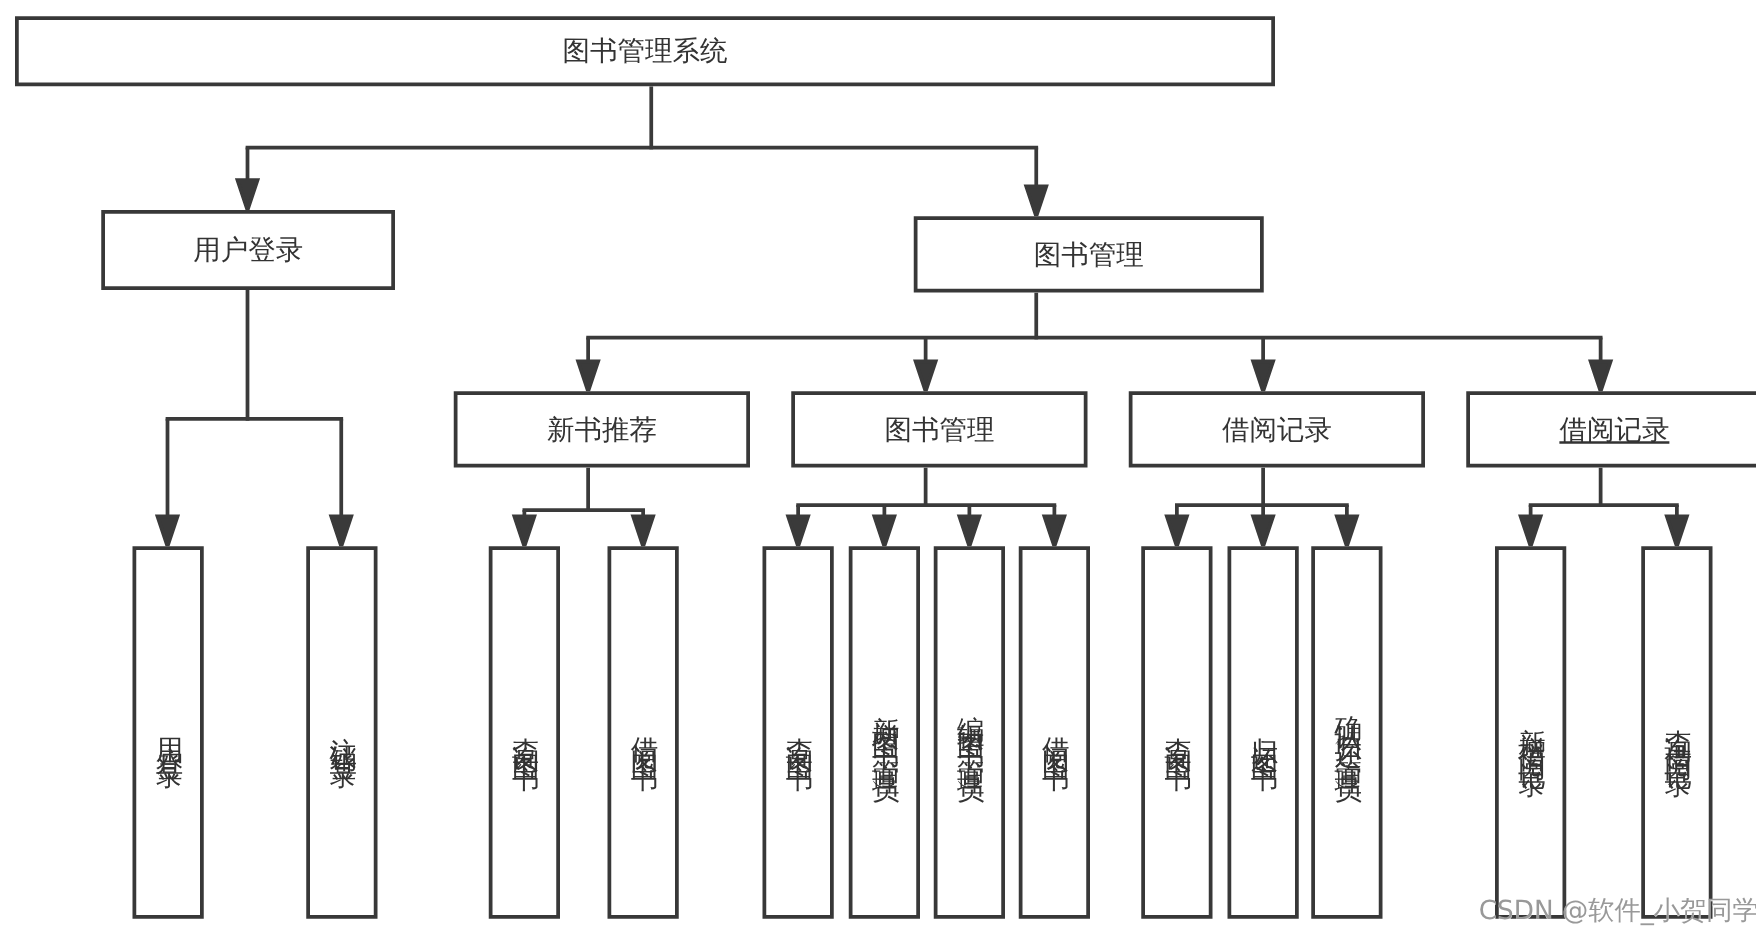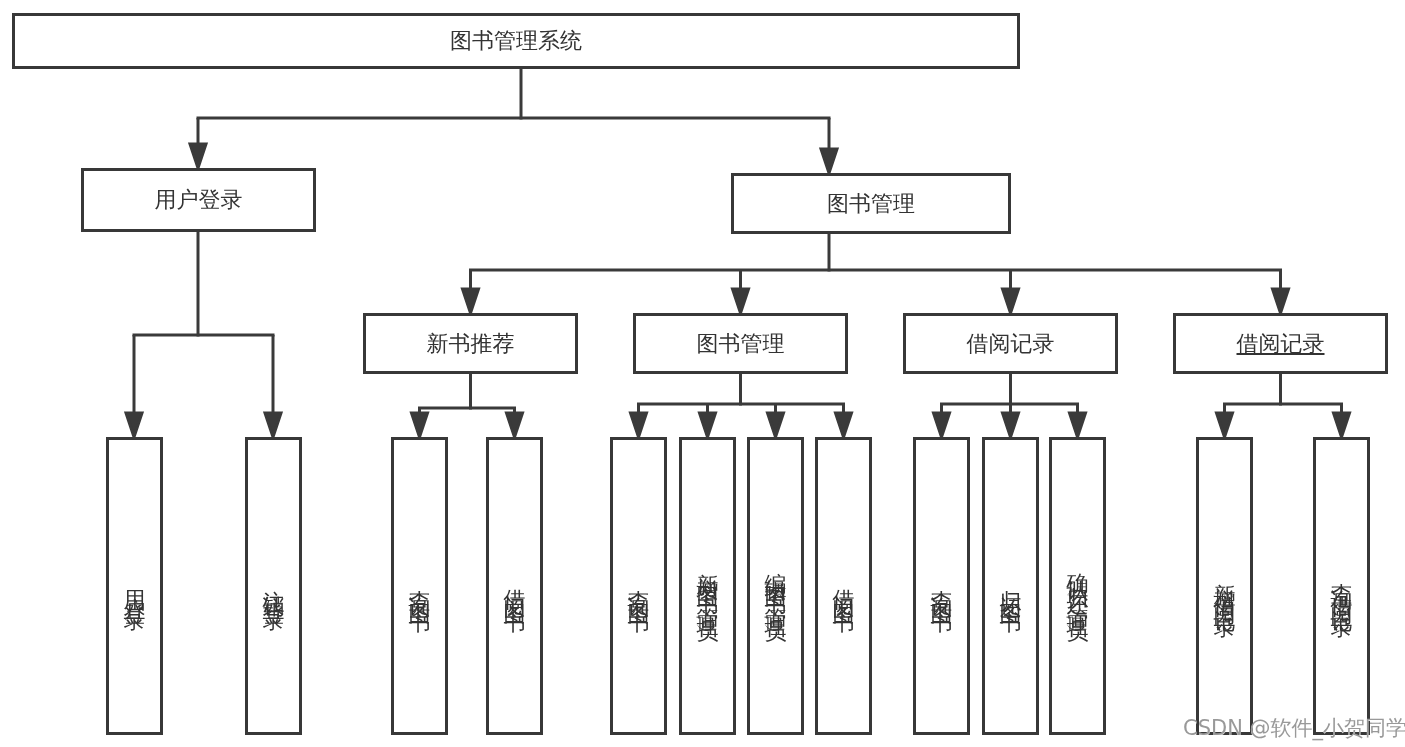--- a/index.html
+++ b/index.html
@@ -34,21 +34,21 @@
     z-index: 2;
     text-align: center;
   }
   .box .label { white-space: nowrap; }
   
   .root  { left: 12px;  top: 13px;  width: 1008px; height: 56px; }
   
   .b-user { left: 81px;  top: 168px; width: 235px; height: 64px; }
   .b-book { left: 711px; top: 173px; width: 280px; height: 61px; margin-left: 20px; }
   
-  .lvl2 { top: 313px; width: 215px; height: 61px; }
+  .lvl2 { top: 313px; width: 237px; height: 61px; }
   .l2-0 { left: 363px; }
   .l2-1 { left: 633px; }
   .l2-2 { left: 903px; }
   .l2-3 { left: 1173px; text-decoration: underline; }
   
   .leaf { top: 437px; width: 57px; height: 298px; }
   .leaf .label {
     writing-mode: vertical-rl;
     text-orientation: mixed;
     letter-spacing: 7px;

